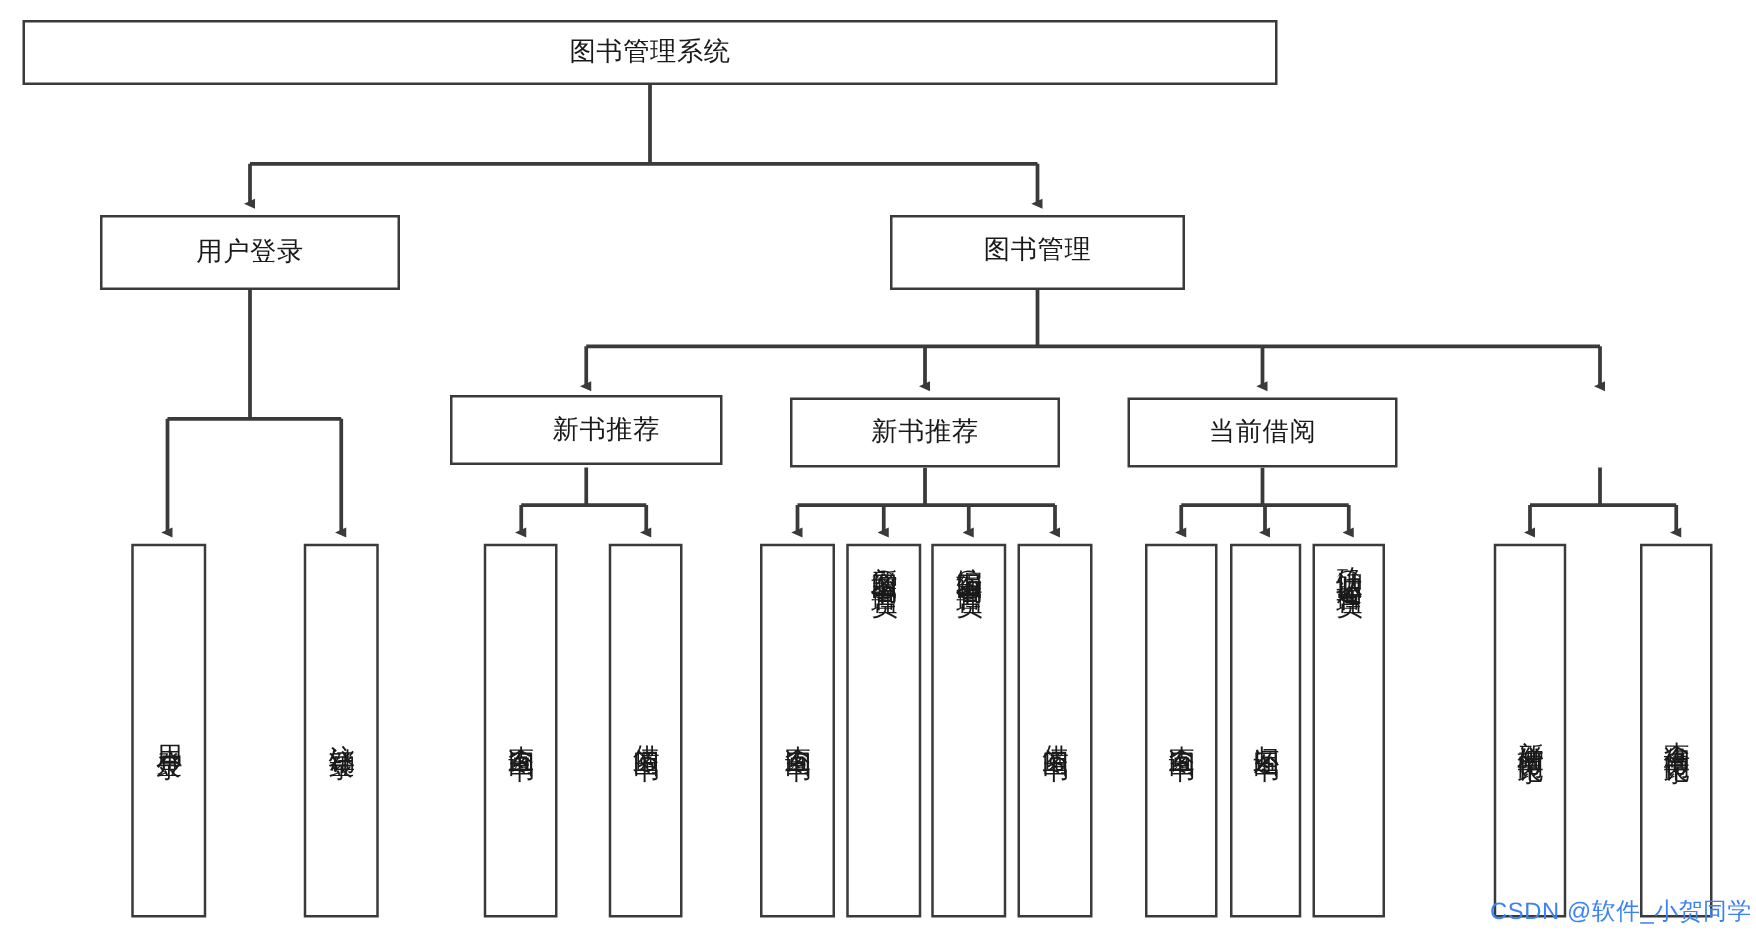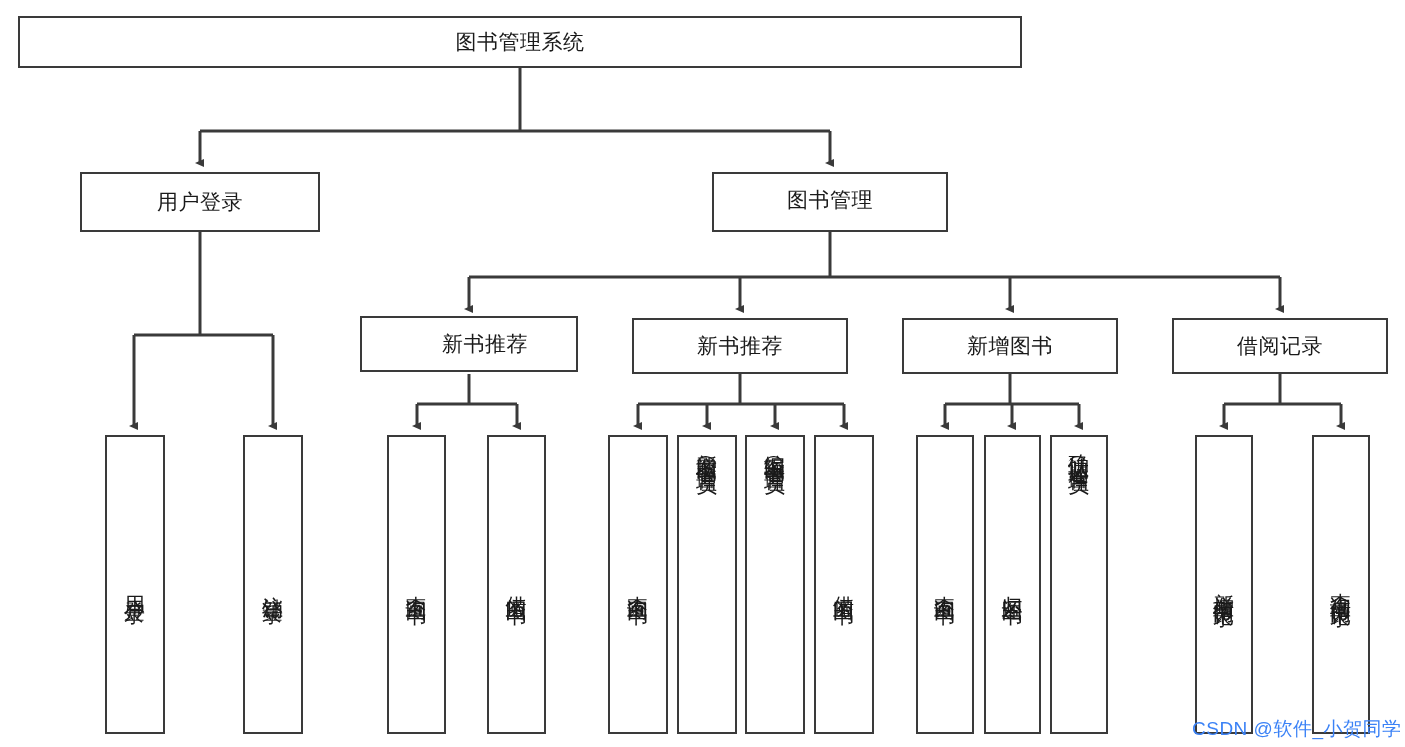--- a/index.html
+++ b/index.html
@@ -139,24 +139,21 @@
     <span class="label">图书管理</span>
   </div>
 
   <div class="node" style="left:360px; top:316px; width:218px; height:56px;padding-left:32px;">
     <span class="label">新书推荐</span>
   </div>
   <div class="node" style="left:632px; top:318px; width:216px; height:56px;">
     <span class="label">新书推荐</span>
   </div>
   <div class="node" style="left:902px; top:318px; width:216px; height:56px;">
-    <span class="label">新增图书</span>
-  </div>
-  <div class="node" style="left:1172px; top:318px; width:216px; height:56px;">
-    <span class="label">借阅记录</span>
+    <span class="label">当前借阅</span>
   </div>
 
   <div class="node vert centered" style="left:105px; top:435px; width:60px; height:299px;">
     <span class="label">用户登录</span>
   </div>
   <div class="node vert centered" style="left:243px; top:435px; width:60px; height:299px;">
     <span class="label">注销登录</span>
   </div>
   <div class="node vert centered" style="left:387px; top:435px; width:59px; height:299px;">
     <span class="label">查询图书</span>

